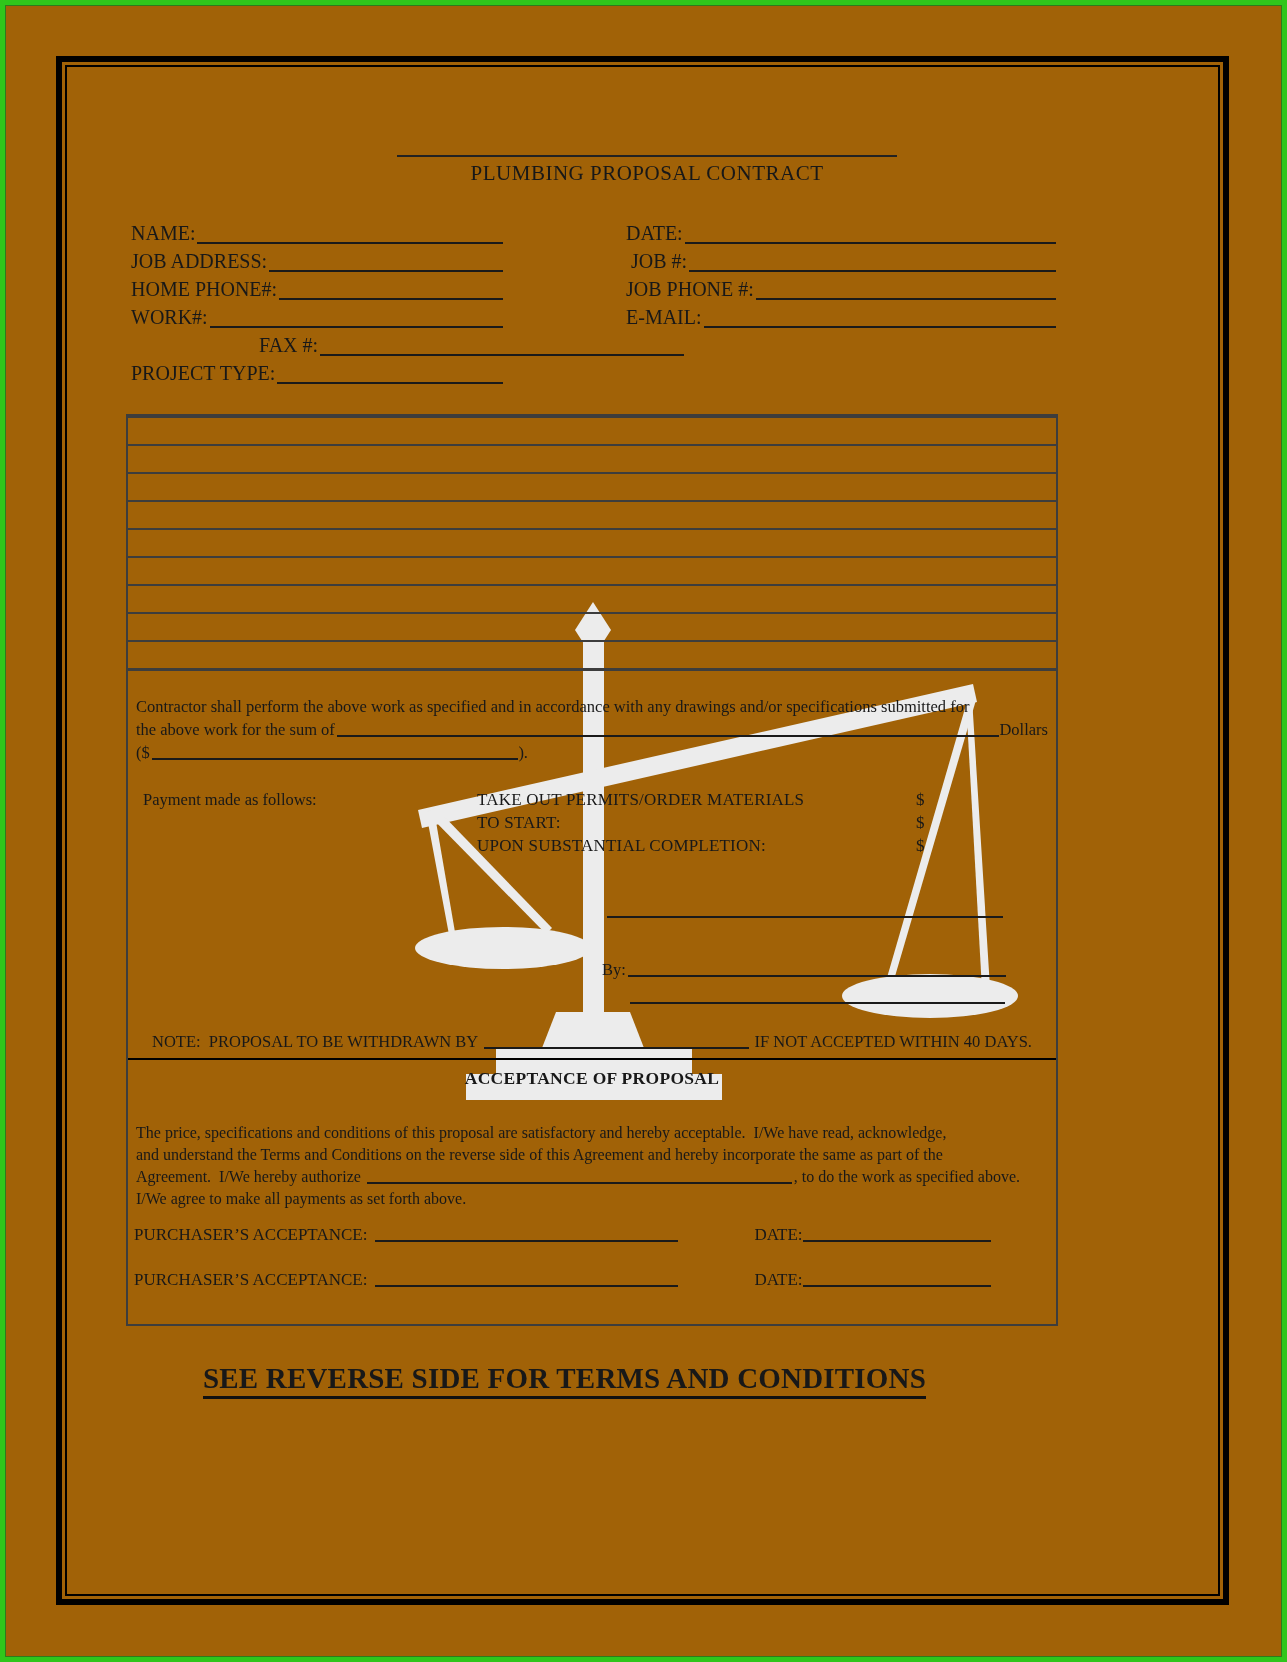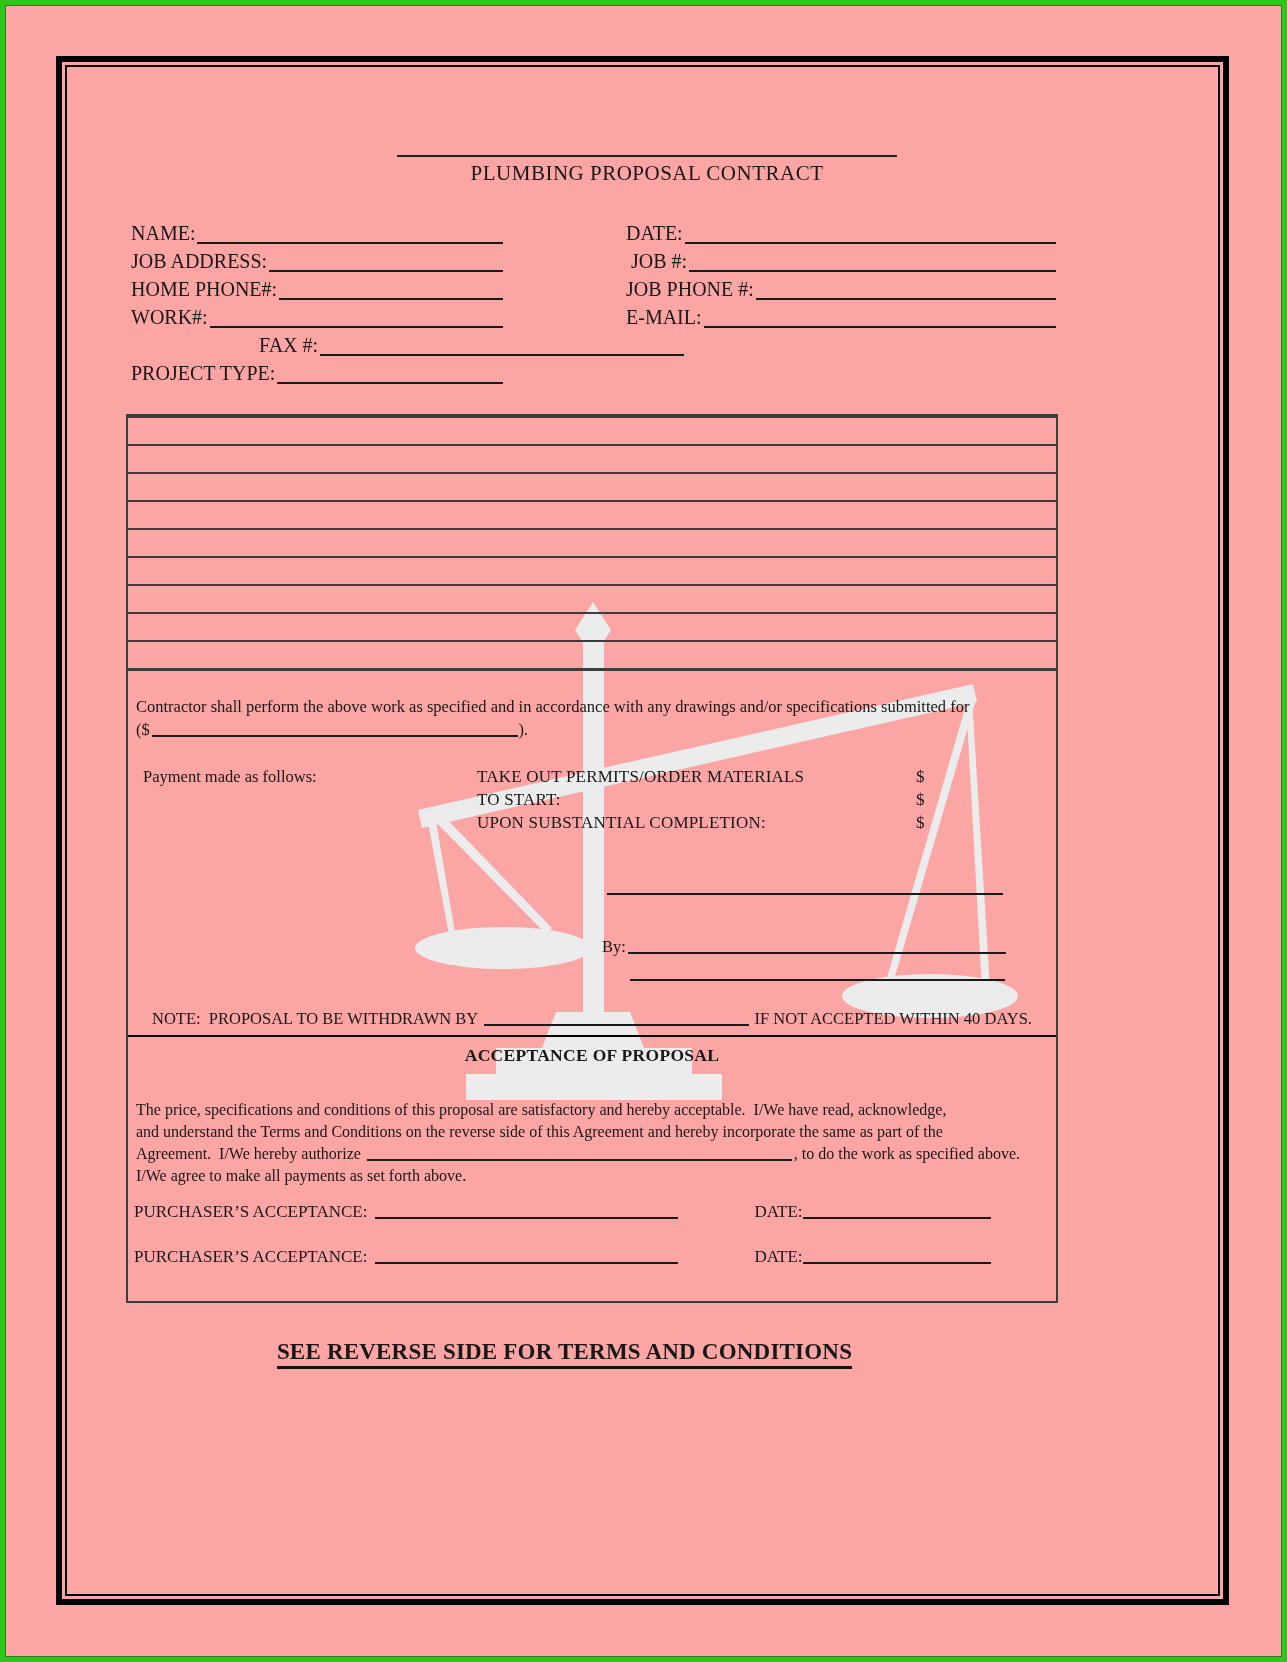--- a/index.html
+++ b/index.html
@@ -1,20 +1,20 @@
 <!DOCTYPE html>
 <html><head>
 <meta charset="utf-8">
 <style>
   * { margin: 0; padding: 0; box-sizing: border-box; }
   html, body { background: #ffffff; }
   body { font-family: "Liberation Serif", serif; color: #181818; }
   .page {
     position: relative; width: 1287px; height: 1662px;
-    background: #fca5a5; overflow: hidden;
+    background: #a16207; overflow: hidden;
   }
   .green-frame {
     position: absolute; inset: 0;
     border: 5px solid #2fc61b;
     box-shadow: inset 0 0 0 1px #2e7a1c;
     pointer-events: none; z-index: 5;
   }
   .doc-frame {
     position: absolute; left: 56px; top: 56px; right: 58px; bottom: 57px;
     border: 6px solid #000000; padding: 3px;
@@ -79,21 +79,21 @@
   .purch-row { display: flex; margin: 13px 8px 0 6px; line-height: 24px; font-size: 17px; }
   .purch-row.second { margin-top: 21px; }
   .p-label { white-space: nowrap; }
   .p-fill { width: 303px; border-bottom: 2px solid #1a1a1a; margin: 0 0 5px 8px; }
   .p-gap { width: 76px; }
   .d-fill { width: 188px; border-bottom: 2px solid #1a1a1a; margin: 0 0 5px 0; }
   .accept-pad { height: 32px; }
 
   .footer { margin-top: 36px; margin-left: 59px; width: 932px; text-align: center; padding-right: 55px; }
   .footer-text {
-    display: inline-block; font-weight: bold; font-size: 23px; letter-spacing: 0.2px;
+    display: inline-block; font-weight: bold; font-size: 29px; letter-spacing: 0.2px;
     border-bottom: 3px solid #111; padding-bottom: 1px; white-space: nowrap;
   }
 </style>
 </head>
 <body>
 
 <div class="page">
   <div class="green-frame"></div>
 
   <div class="doc-frame">
@@ -198,20 +198,25 @@
           <div class="blank-row"></div>
           <div class="blank-row"></div>
           <div class="blank-row"></div>
           <div class="blank-row"></div>
           <div class="blank-row"></div>
           <div class="blank-row"></div>
 
           <div class="terms">
             <div class="sum">
               <div class="sum-l1">Contractor shall perform the above work as specified and in accordance with any drawings and/or specifications submitted for</div>
+              <div class="sum-l2">
+                <span class="nowrap">the above work for the sum of</span>
+                <span class="fill"></span>
+                <span class="nowrap">Dollars</span>
+              </div>
               <div class="sum-l3">
                 <span class="nowrap">($</span>
                 <span class="fill"></span>
                 <span class="nowrap">).</span>
               </div>
             </div>
 
             <div class="payments">
               <div class="pay-row">
                 <span class="pay-intro">Payment made as follows:</span>

